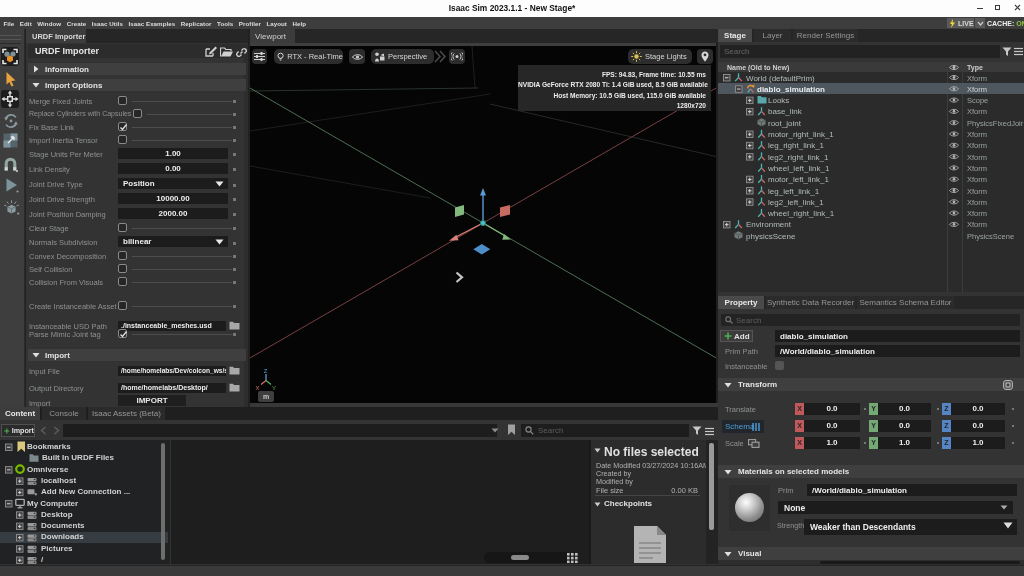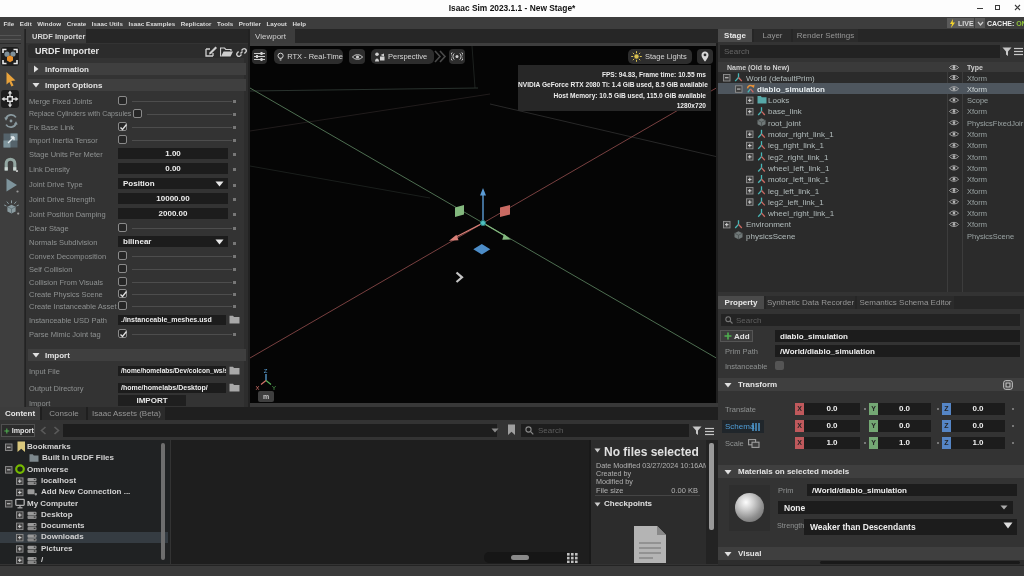--- a/index.html
+++ b/index.html
@@ -263,37 +263,27 @@
         <div class="cb"></div>
         <div class="cbl"></div>
         <div class="rdot"></div>
       </div>
     <div class="urow" style="top:247px;">
         <span class="lbl rlab">Collision From Visuals</span>
         <div class="cb"></div>
         <div class="cbl"></div>
         <div class="rdot"></div>
       </div>
-    <div class="urow" style="top:259px;">
-        <span class="lbl rlab">Create Physics Scene</span>
-        <div class="cb">
-          <svg width="9" height="9" viewBox="0 0 9 9">
-            <path d="M1.5 4.5 L3.5 6.5 L7.5 1.5" stroke="#ddd" stroke-width="1.4" fill="none"></path>
-          </svg>
-        </div>
-        <div class="cbl"></div>
-        <div class="rdot"></div>
-      </div>
     <div class="urow" style="top:271px;">
         <span class="lbl rlab">Create Instanceable Asset</span>
         <div class="cb"></div>
         <div class="cbl"></div>
         <div class="rdot"></div>
       </div>
-    <div class="urow" style="top:285px;">
+    <div class="urow" style="top:291px;">
         <span class="lbl rlab">Instanceable USD Path</span>
         <div class="field abs fpath">./instanceable_meshes.usd</div>
         <svg class="abs fold" width="11" height="9" viewBox="0 0 11 9">
           <path d="M0.5 8.5 L0.5 0.8 L4 0.8 L5 2 L10.5 2 L10.5 8.5 Z" fill="#a8a8a8"></path>
         </svg>
       </div>
     <div class="urow" style="top:299px;">
         <span class="lbl rlab">Parse Mimic Joint tag</span>
         <div class="cb">
           <svg width="9" height="9" viewBox="0 0 9 9">

